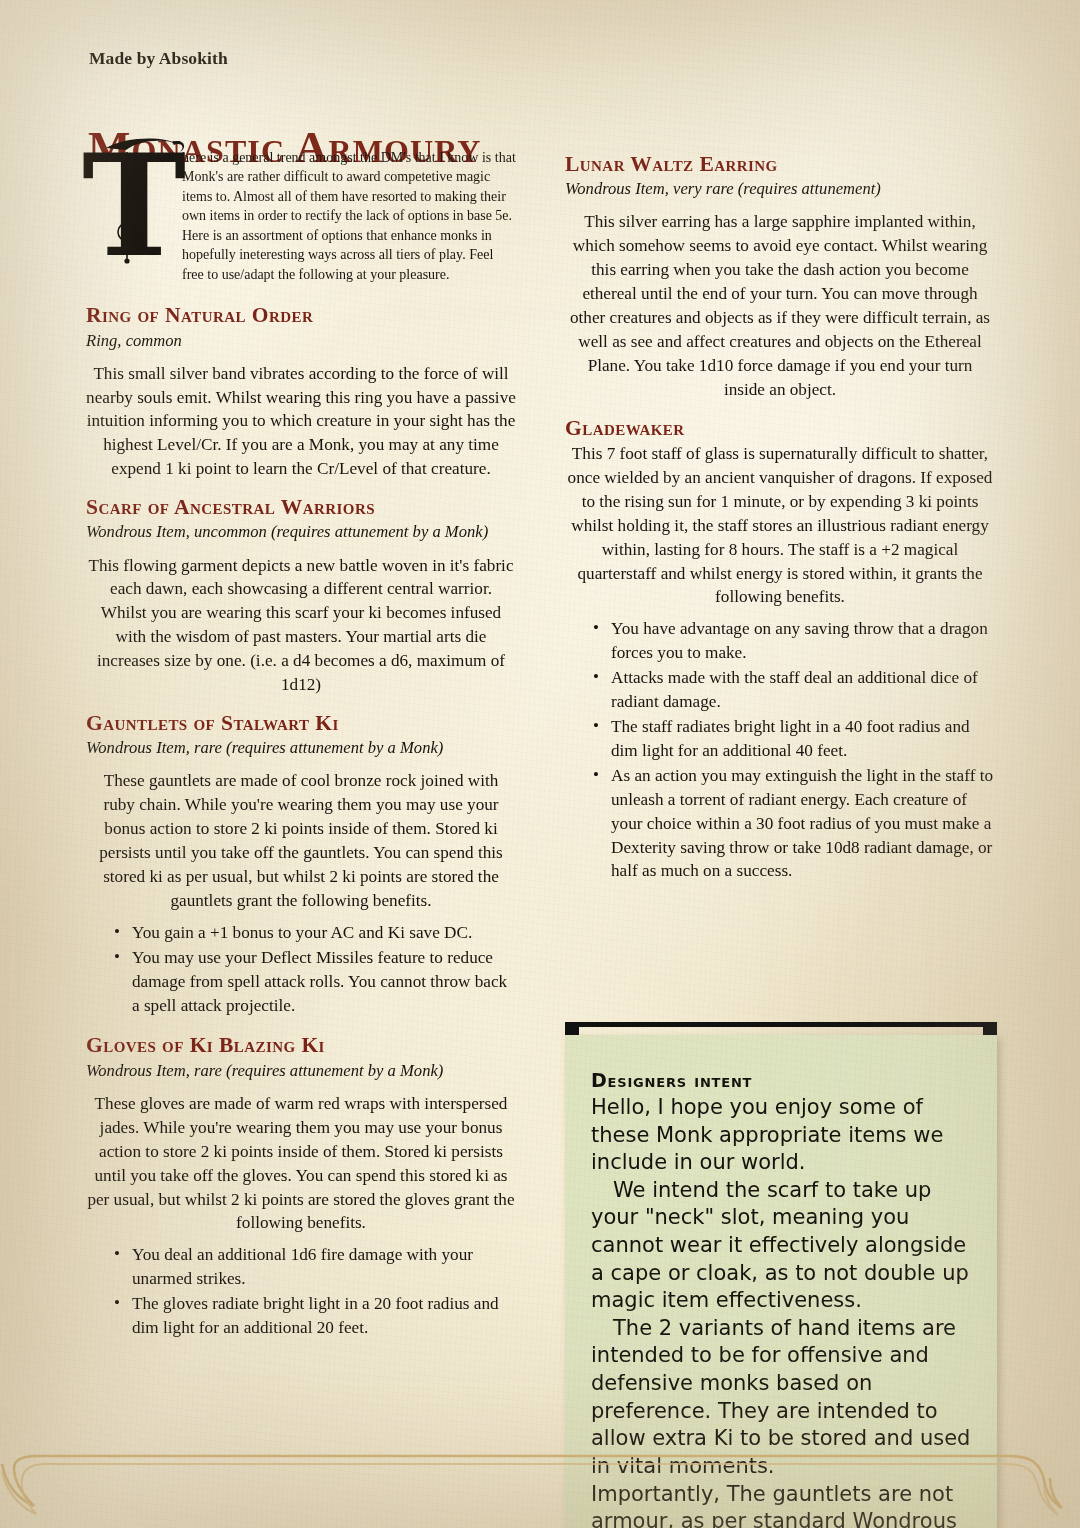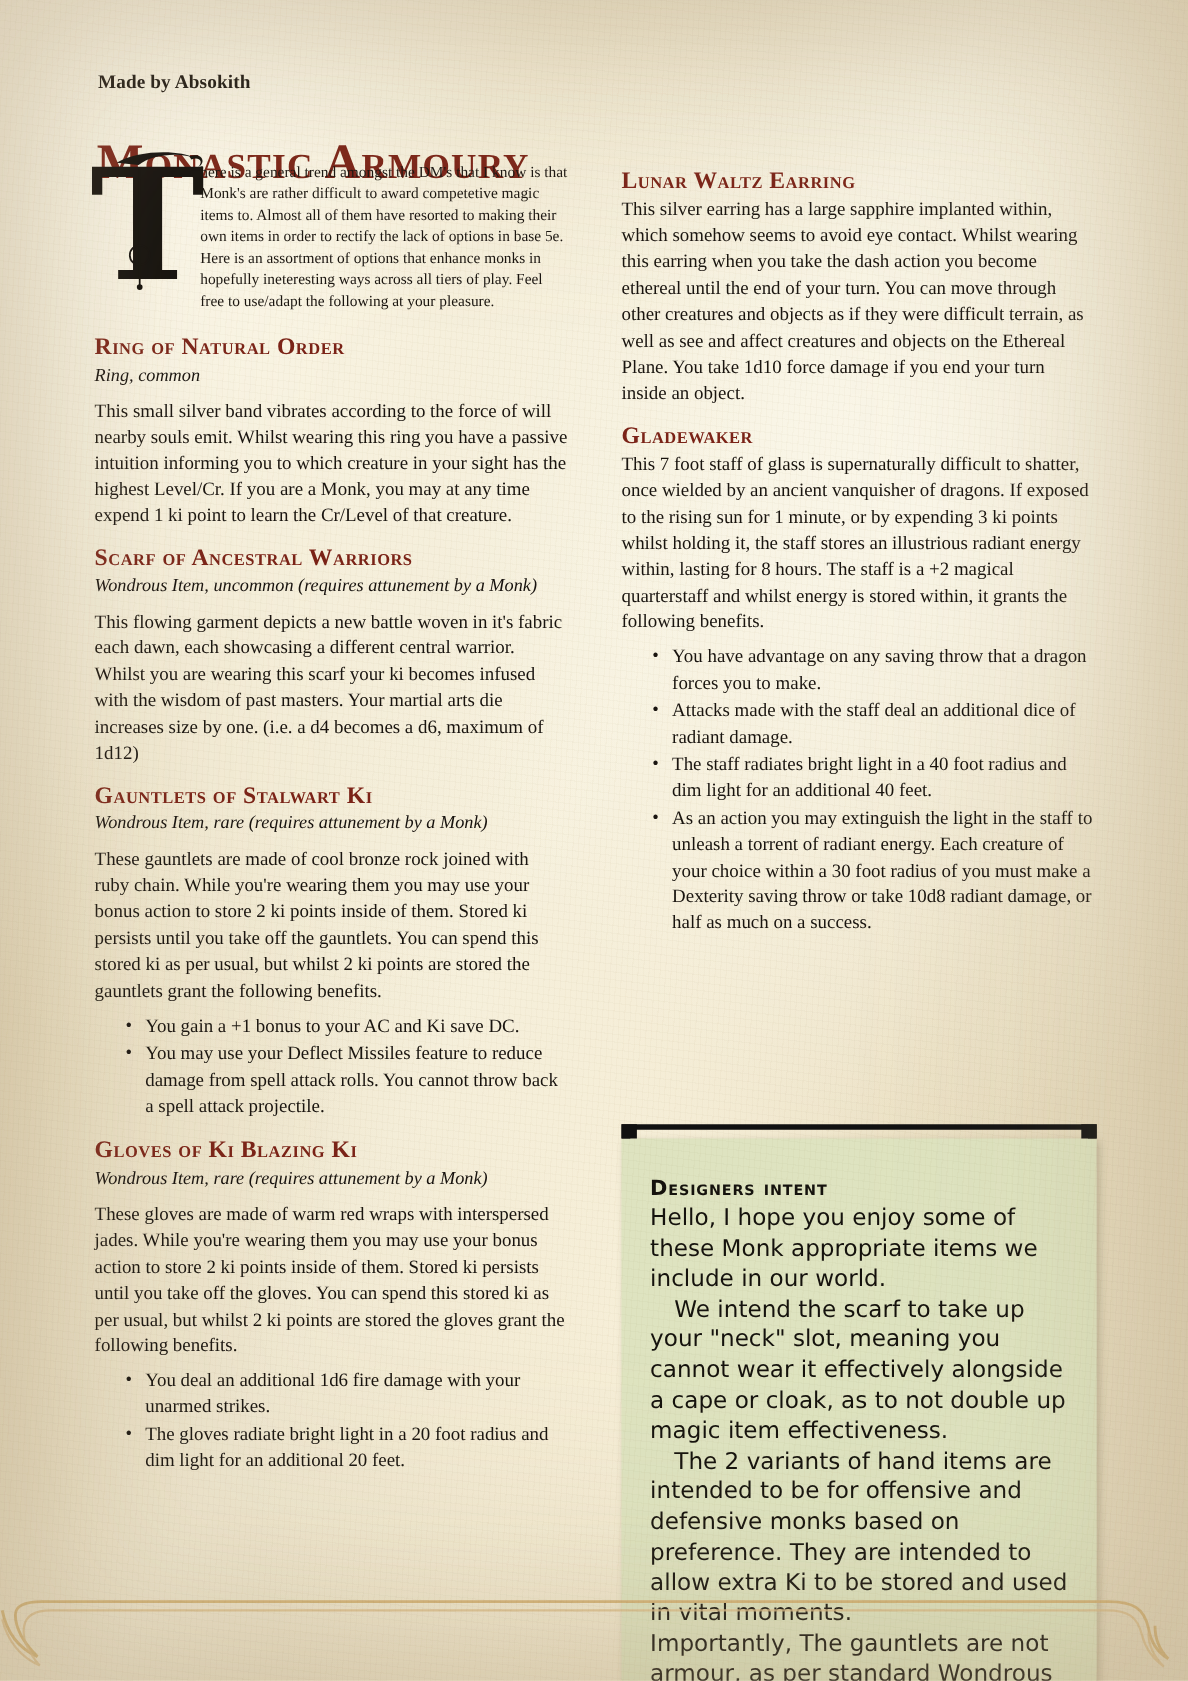--- a/index.html
+++ b/index.html
@@ -35,21 +35,21 @@
   .vignette {
     position: absolute; inset: 0; pointer-events: none;
     box-shadow: inset 0 0 120px 30px rgba(171,150,112,0.30),
                 inset 0 0 300px 80px rgba(180,160,122,0.16);
   }
 
   .page { position: absolute; inset: 0; }
 
   .byline {
     position: absolute;
-    left: 89px; top: 64px;
+    left: 89px; top: 48px;
     font-family: "Liberation Serif", "DejaVu Serif", serif;
     font-weight: 700;
     font-size: 17.5px;
     letter-spacing: .1px;
     color: #17120e;
   }
 
   .page-title {
     position: absolute;
     left: 88px; top: 94px;
@@ -91,21 +91,21 @@
     font-size: 16.6px;
     line-height: 1.27;
     color: #17120e;
     margin: 0 0 11px 0;
   }
   p.body {
     font-size: 17.2px;
     line-height: 1.39;
     margin: 0 0 14px 0;
     color: #19140f;
-    text-align: left;
+    text-align: center;
   }
   p.body.tight { margin-bottom: 8px; }
 
   ul.benefits {
     margin: 2px 0 16px 0;
     padding-left: 28px;
     list-style: none;
   }
   ul.benefits li {
     font-size: 17.2px;
@@ -260,20 +260,21 @@
           <li>The gloves radiate bright light in a 20 foot radius and dim light for an additional 20 feet.</li>
         </ul>
       </div>
 
     </div>
 
     <div class="col col-right">
 
       <div class="section">
         <h2 class="item-name">Lunar Waltz Earring</h2>
+        <div class="item-type">Wondrous Item, very rare (requires attunement)</div>
         <p class="body">This silver earring has a large sapphire implanted within, which somehow seems to avoid eye contact. Whilst wearing this earring when you take the dash action you become ethereal until the end of your turn. You can move through other creatures and objects as if they were difficult terrain, as well as see and affect creatures and objects on the Ethereal Plane. You take 1d10 force damage if you end your turn inside an object.</p>
       </div>
 
       <div class="section">
         <h2 class="item-name">Gladewaker</h2>
         <p class="body tight">This 7 foot staff of glass is supernaturally difficult to shatter, once wielded by an ancient vanquisher of dragons. If exposed to the rising sun for 1 minute, or by expending 3 ki points whilst holding it, the staff stores an illustrious radiant energy within, lasting for 8 hours. The staff is a +2 magical quarterstaff and whilst energy is stored within, it grants the following benefits.</p>
         <ul class="benefits">
           <li>You have advantage on any saving throw that a dragon forces you to make.</li>
           <li>Attacks made with the staff deal an additional dice of radiant damage.</li>
           <li>The staff radiates bright light in a 40 foot radius and dim light for an additional 40 feet.</li>

